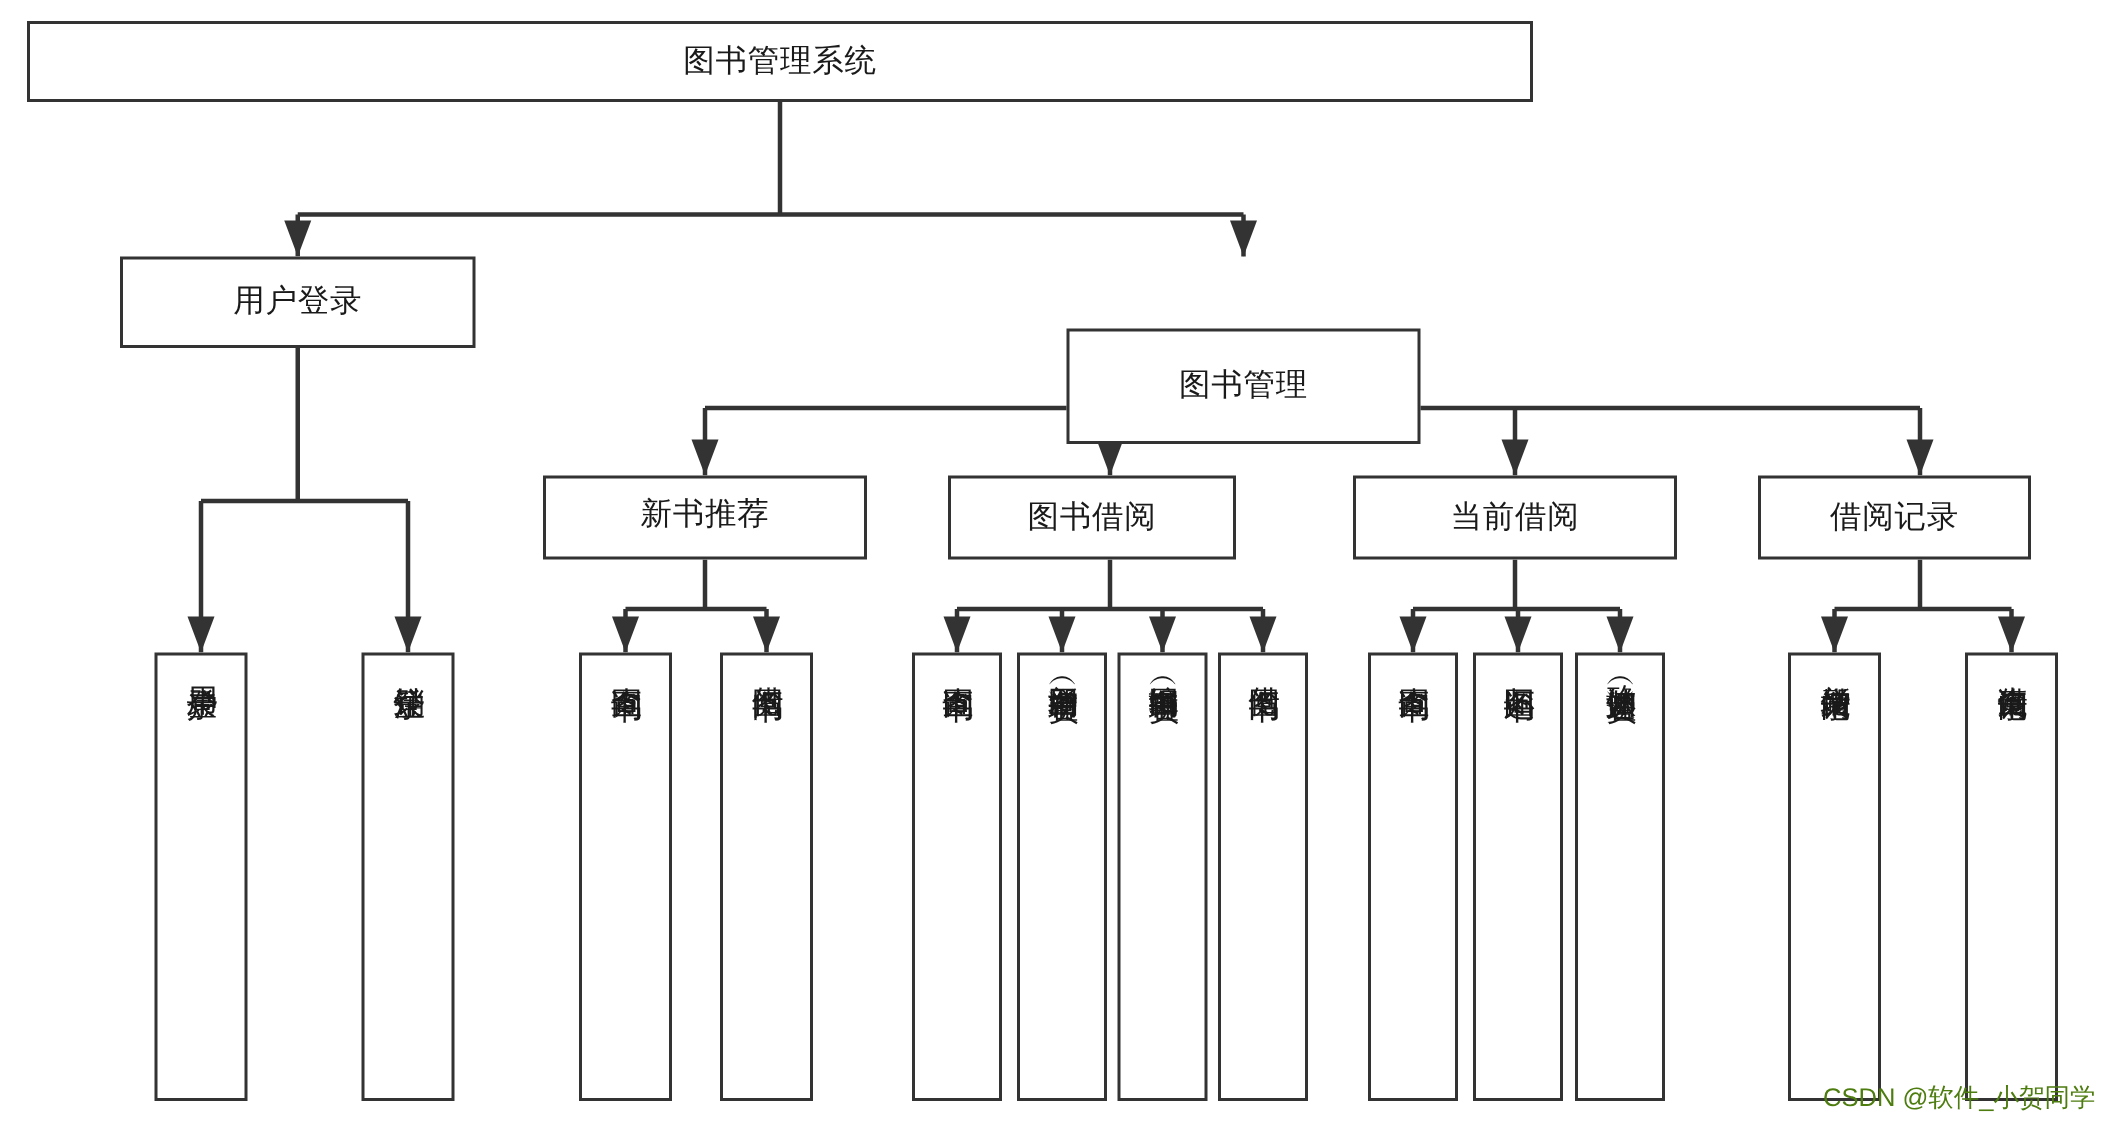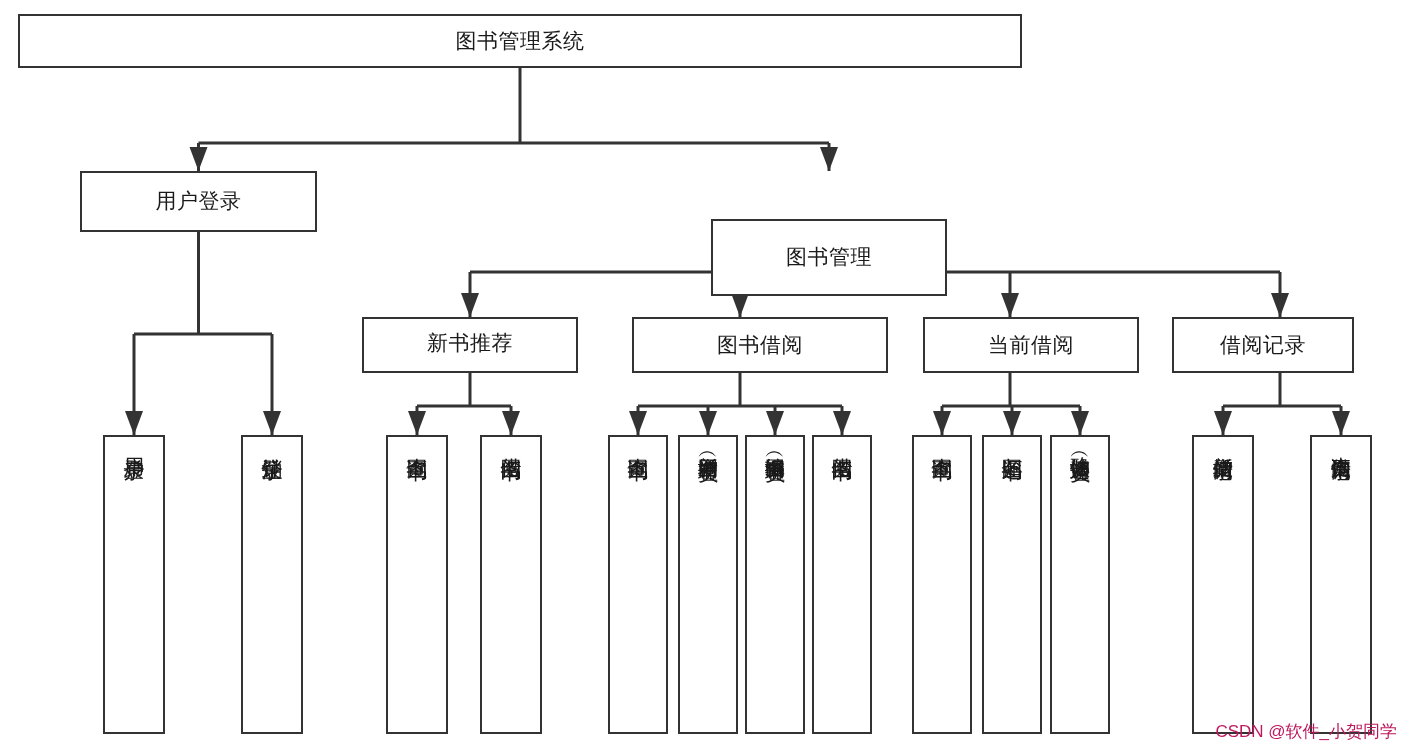--- a/index.html
+++ b/index.html
@@ -58,21 +58,21 @@
     white-space: nowrap;
   }
   .node.vert.tall .label {
     font-size: 20px;
   }
   #watermark {
     position: absolute;
     right: 8px;
     bottom: 4px;
     font-size: 17px;
-    color: #be185d;
+    color: #4d7c0f;
     white-space: nowrap;
     pointer-events: none;
   }
 </style>
 </head>
 <body>
 
 <div id="canvas">
   <svg id="wires" viewBox="0 0 1405 747">
       <line x1="520" y1="68" x2="520" y2="143" stroke="#333333" stroke-width="3"></line>
@@ -134,24 +134,24 @@
       </div>
       <div class="node horiz" style="left: 80px; top: 171px; width: 237px; height: 61px;">
         <span class="label">用户登录</span>
       </div>
       <div class="node horiz" style="left: 711px; top: 171px; width: 236px; height: 77px; margin-top: 48px;">
         <span class="label">图书管理</span>
       </div>
       <div class="node horiz" style="left: 362px; top: 317px; width: 216px; height: 56px; font-family: Liberation Mono, monospace;">
         <span class="label">新书推荐</span>
       </div>
-      <div class="node horiz" style="left: 632px; top: 317px; width: 256px; height: 56px;">
+      <div class="node horiz" style="left: 632px; top: 317px; width: 192px; height: 56px;">
         <span class="label">图书借阅</span>
       </div>
-      <div class="node horiz" style="left: 902px; top: 317px; width: 216px; height: 56px; margin-left: 21px;">
+      <div class="node horiz" style="left: 902px; top: 317px; width: 216px; height: 56px;">
         <span class="label">当前借阅</span>
       </div>
       <div class="node horiz" style="left: 1172px; top: 317px; width: 182px; height: 56px;">
         <span class="label">借阅记录</span>
       </div>
       <div class="node vert" style="left: 103px; top: 435px; width: 62px; height: 299px;">
         <span class="label">用户登录</span>
       </div>
       <div class="node vert" style="left: 241px; top: 435px; width: 62px; height: 299px;">
         <span class="label">注销登录</span>

